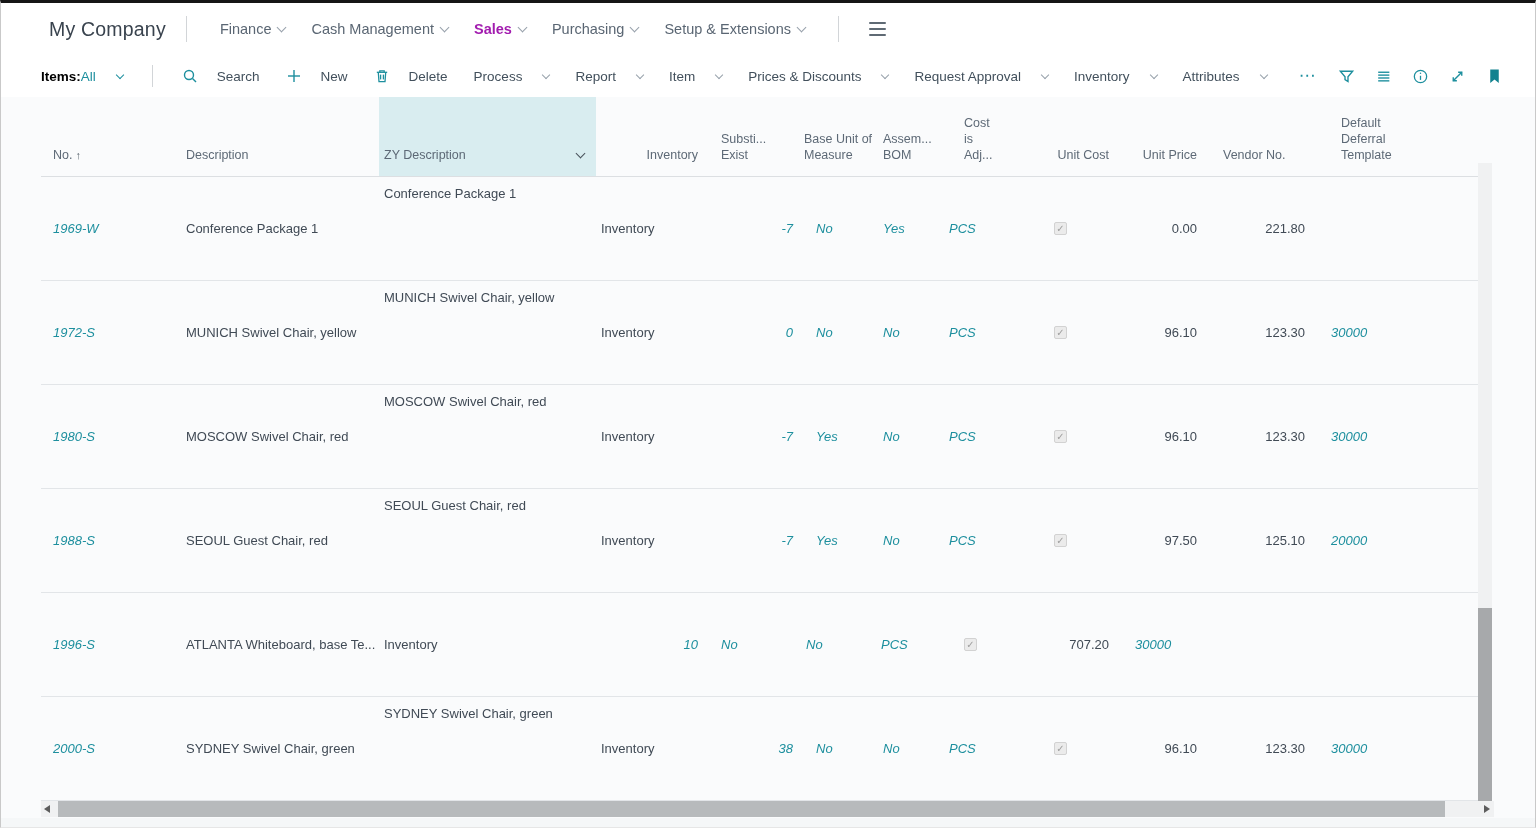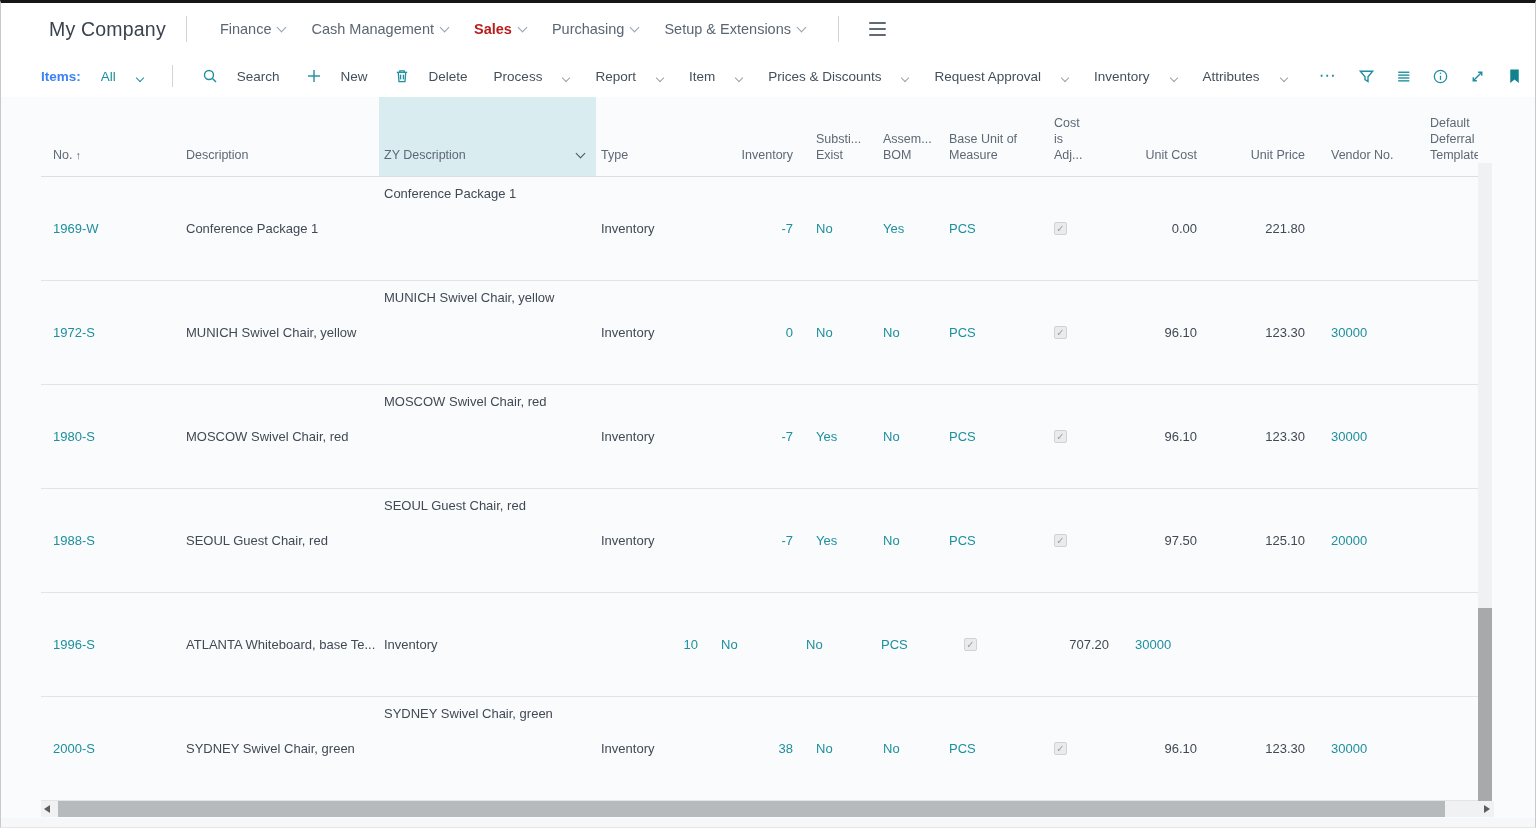--- a/index.html
+++ b/index.html
@@ -15,29 +15,29 @@
   .page{
     position:relative;width:1536px;height:828px;background:#fff;
     border-top:3px solid #161616;border-left:1px solid #c9c9c9;border-right:1px solid #c9c9c9;border-bottom:1px solid #e6e6e6;
     overflow:hidden;
   }
   
   .nav{height:52px;display:flex;align-items:center;padding-left:48px;background:#fff;}
   .company{font-size:19.5px;color:#39434e;font-weight:500;letter-spacing:.2px;cursor:pointer;}
   .vdiv{width:1px;height:26px;background:#d2d5d8;margin:0 20px;flex:0 0 auto;}
   .nav-item{display:flex;align-items:center;margin:0 13px;font-size:14.5px;color:var(--navgray);cursor:pointer;white-space:nowrap;}
-  .nav-item.active span.lbl{color:#b91c1c;font-weight:700;}
+  .nav-item.active span.lbl{color:#a21caf;font-weight:700;}
   .chev{width:7px;height:7px;border-right:1.6px solid #97a1ab;border-bottom:1.6px solid #97a1ab;transform:rotate(45deg);display:inline-block;margin-left:7px;margin-bottom:4px;flex:0 0 auto;}
   .teal-chev{border-color:var(--teal);}
   .hamburger{display:flex;flex-direction:column;gap:4px;margin-left:6px;cursor:pointer;padding:4px;}
   .hamburger i{display:block;width:17px;height:2px;background:#5f6a74;border-radius:1px;}
   
   .toolbar{height:42px;display:flex;align-items:center;padding-left:40px;padding-right:50px;background:#fff;}
-  .items-label{font-size:13.5px;font-weight:700;color:#3b82f6;margin-right:20px;}
-  .tb-item{display:flex;align-items:flex-end;gap:19px;margin:0 13px;font-size:13.5px;color:#42505c;cursor:pointer;white-space:nowrap;}
+  .items-label{font-size:13.5px;font-weight:700;color:#000000;margin-right:0;}
+  .tb-item{display:flex;align-items:center;gap:19px;margin:0 13px;font-size:13.5px;color:#42505c;cursor:pointer;white-space:nowrap;}
   .tb-item:first-of-type{margin-left:0;}
   .tb-item .chev{width:6px;height:6px;margin-left:2px;margin-bottom:3px;}
   .teal-item{color:var(--teal);}
   .toolbar .vdiv{height:22px;margin:0 16px;}
   .tb-icon{width:16px;height:16px;flex:0 0 auto;}
   .more-dots{color:var(--teal);font-size:17px;letter-spacing:2px;line-height:10px;margin:0 6px;}
   .tb-right{margin-left:auto;display:flex;align-items:center;gap:17px;}
   .tb-right .iconbtn{width:20px;height:20px;display:flex;align-items:center;justify-content:center;cursor:pointer;}
   .tb-right svg{width:17px;height:17px;}
   
@@ -47,21 +47,21 @@
   .hcell{display:flex;align-items:flex-end;padding-bottom:13px;font-size:12.5px;color:var(--hdrgray);line-height:16px;cursor:pointer;overflow:hidden;}
   .hlabel{white-space:pre-line;}
   .hcell.right{justify-content:flex-end;}
   .hcell.selected{background:var(--hl);justify-content:space-between;padding-right:12px;}
   .hchev{border-color:#49525b;margin-bottom:6px;}
   .sort{font-size:11px;margin-left:3px;color:#5c6670;}
   .trow{height:104px;border-bottom:1px solid #e2e5e8;}
   .cell{display:flex;align-items:center;font-size:13px;white-space:nowrap;overflow:hidden;}
   .cell.right{justify-content:flex-end;}
   .cell.zy{align-items:flex-start;white-space:normal;padding-top:7px;line-height:19.5px;color:var(--dark);}
-  .teal{color:var(--teal);cursor:pointer;}
+  .teal{color:var(--teal);cursor:pointer;font-style:italic;}
   .dark{color:var(--dark);}
   
   .c0{padding-left:12px;} .c1{padding-left:4px;margin-left:13px;} .c2{padding-left:5px;padding-right:8px;}
   .c3{padding-left:5px;} .c4{padding-right:3px;} .c5{padding-left:20px;}
   .c6{padding-left:10px;} .c7{padding-left:8px;} .c8{padding-left:23px;}
   .c9{padding-right:2px;} .c10{padding-right:2px;} .c11{padding-left:24px;} .c12{padding-left:34px;}
   .checkbox{width:13px;height:13px;background:#ebebeb;border:1px solid #d2d2d2;border-radius:2px;display:flex;align-items:center;justify-content:center;}
   .checkbox.checked::after{content:"\2713";font-size:10px;color:#9f9f9f;line-height:1;}
   
   .vscroll{position:absolute;top:66px;left:1477px;width:14px;height:644px;background:#f0f1f2;cursor:pointer;}
@@ -215,37 +215,34 @@
         <div class="hcell c0">
           <span class="hlabel">No.<span class="sort">↑</span></span>
         </div>
         <div class="hcell c1">
           <span class="hlabel">Description</span>
         </div>
         <div class="hcell c2 selected">
           <span class="hlabel">ZY Description</span>
           <span class="chev hchev"></span>
         </div>
-        <div class="hcell c3">
-          <span class="hlabel">Type</span>
-        </div>
         <div class="hcell c4 right">
           <span class="hlabel">Inventory</span>
         </div>
         <div class="hcell c5">
           <span class="hlabel">Substi...
 Exist</span>
         </div>
+        <div class="hcell c7">
+          <span class="hlabel">Base Unit of
+Measure</span>
+        </div>
         <div class="hcell c6">
           <span class="hlabel">Assem...
 BOM</span>
-        </div>
-        <div class="hcell c7">
-          <span class="hlabel">Base Unit of
-Measure</span>
         </div>
         <div class="hcell c8">
           <span class="hlabel">Cost
 is
 Adj...</span>
         </div>
         <div class="hcell c9 right">
           <span class="hlabel">Unit Cost</span>
         </div>
         <div class="hcell c10 right">

